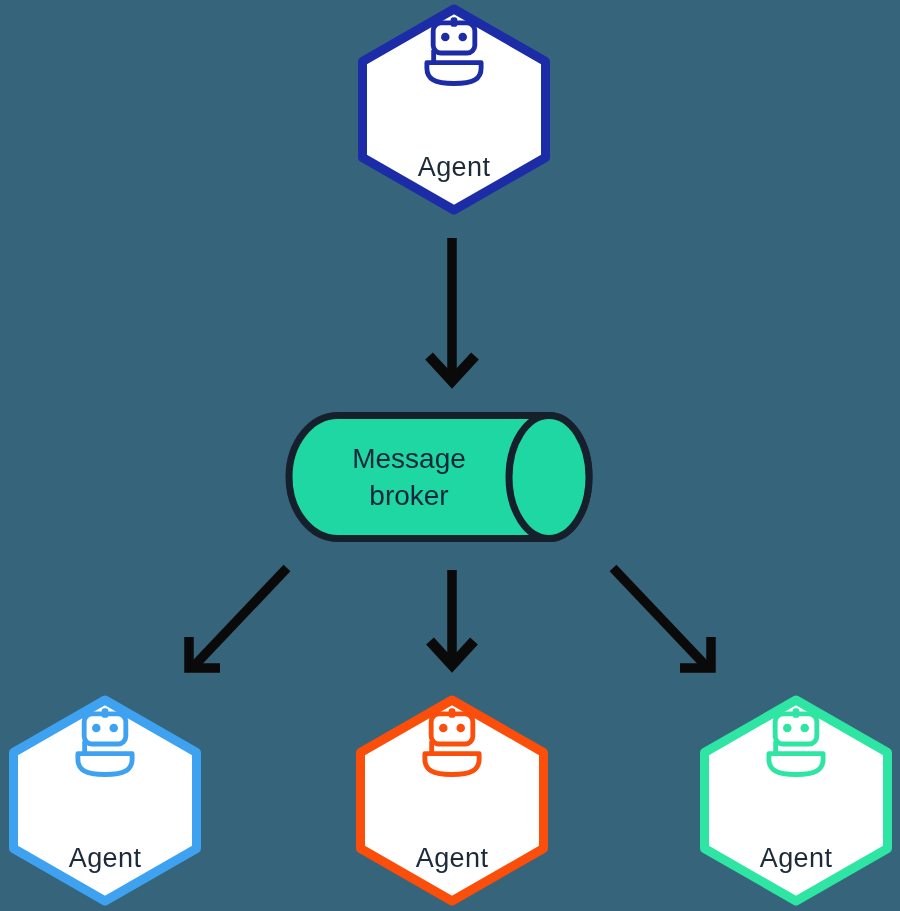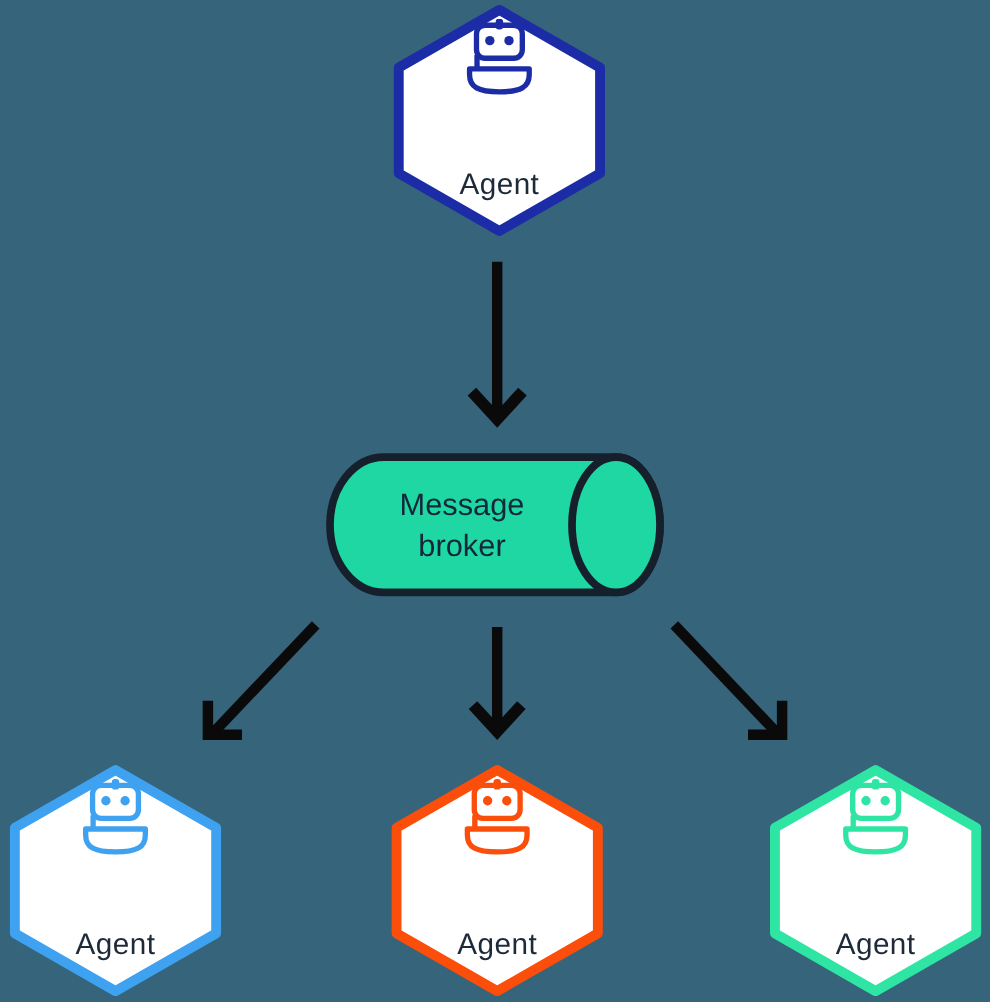--- a/index.html
+++ b/index.html
@@ -28,21 +28,21 @@
     letter-spacing: 0.4px;
     color: #1D2A3A;
     margin-top: 48px;
   }
   .hex-top    { left: 357px; top: 4px;   }
   .hex-left   { left: 8px;   top: 695px; }
   .hex-middle { left: 355px; top: 695px; }
   .hex-right  { left: 699px; top: 695px; }
 
   
-  .cylinder { position: absolute; left: 297px; top: 412px; width: 305px; height: 130px; }
+  .cylinder { position: absolute; left: 286px; top: 412px; width: 305px; height: 130px; }
   .cyl-svg { position: absolute; inset: 0; width: 100%; height: 100%; overflow: visible; }
   .cyl-label-wrap {
     position: absolute; inset: 0;
     display: flex; align-items: center; justify-content: center;
     padding-right: 59px; box-sizing: border-box;
   }
   .cyl-label {
     display: block; width: 165px; text-align: center;
     font-size: 28px; font-weight: 500; line-height: 37px;
     color: #13283A;

